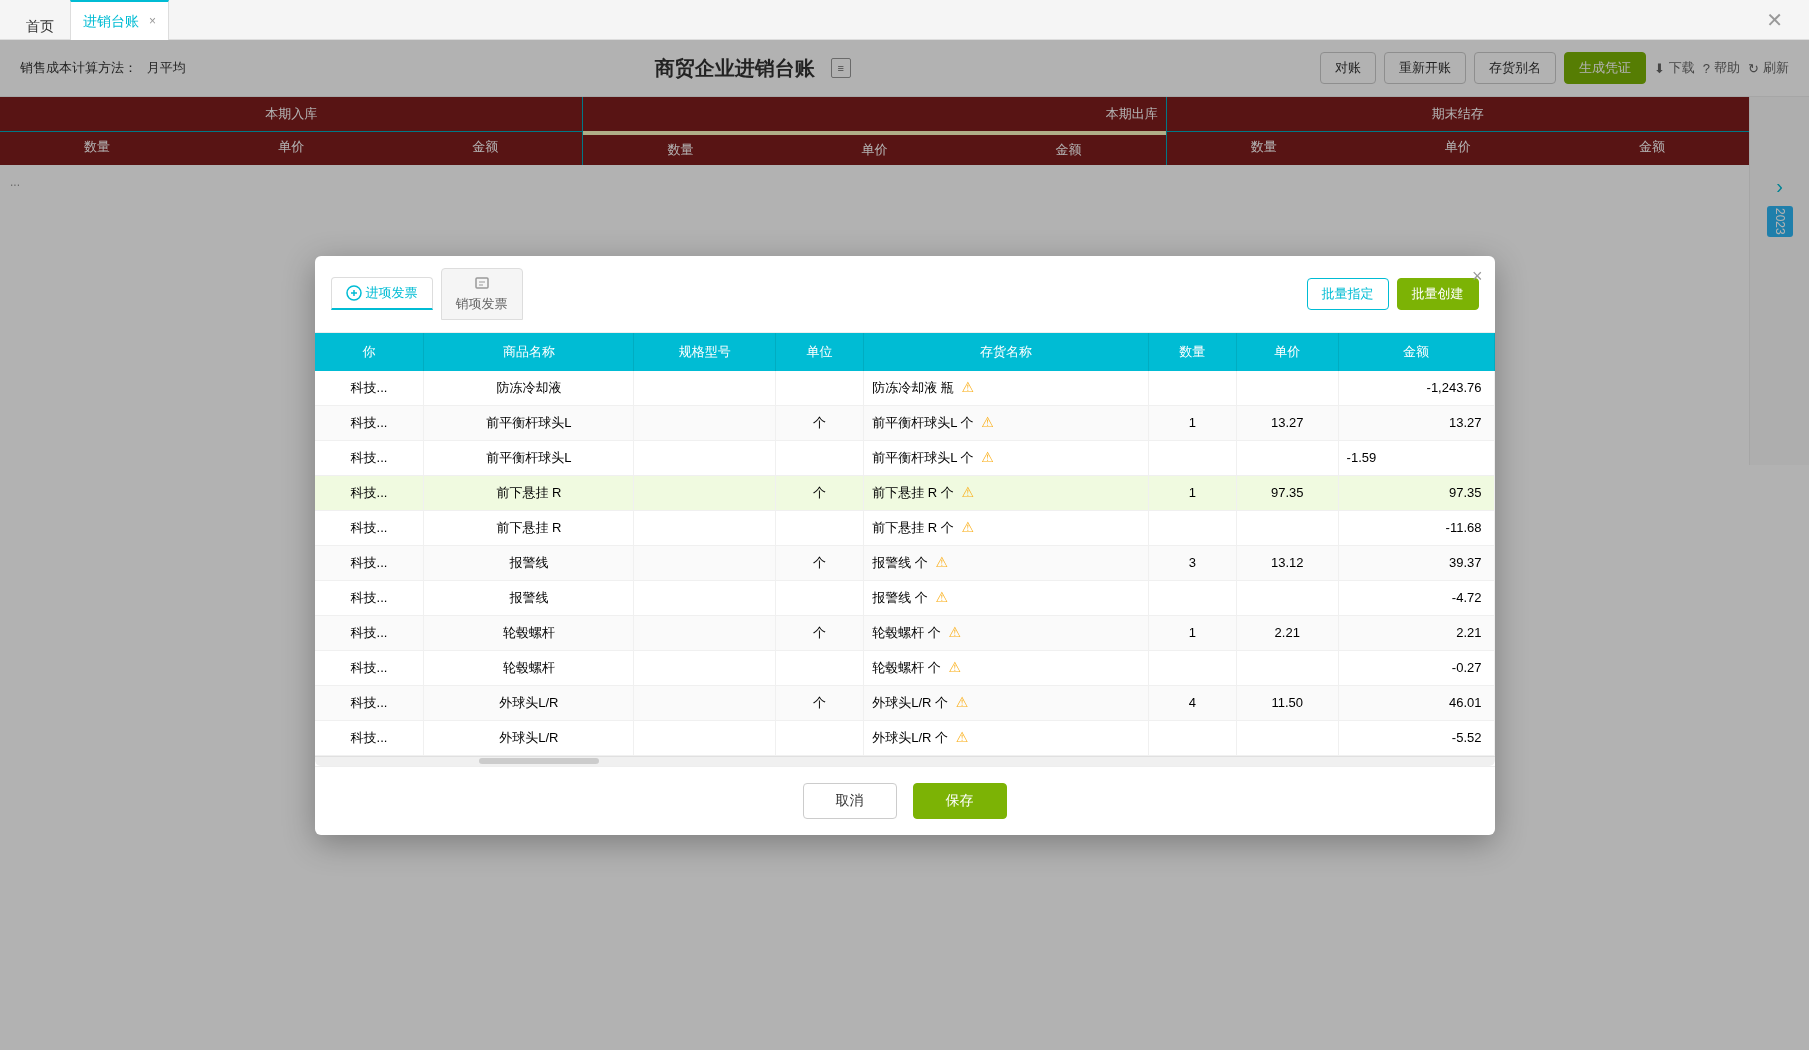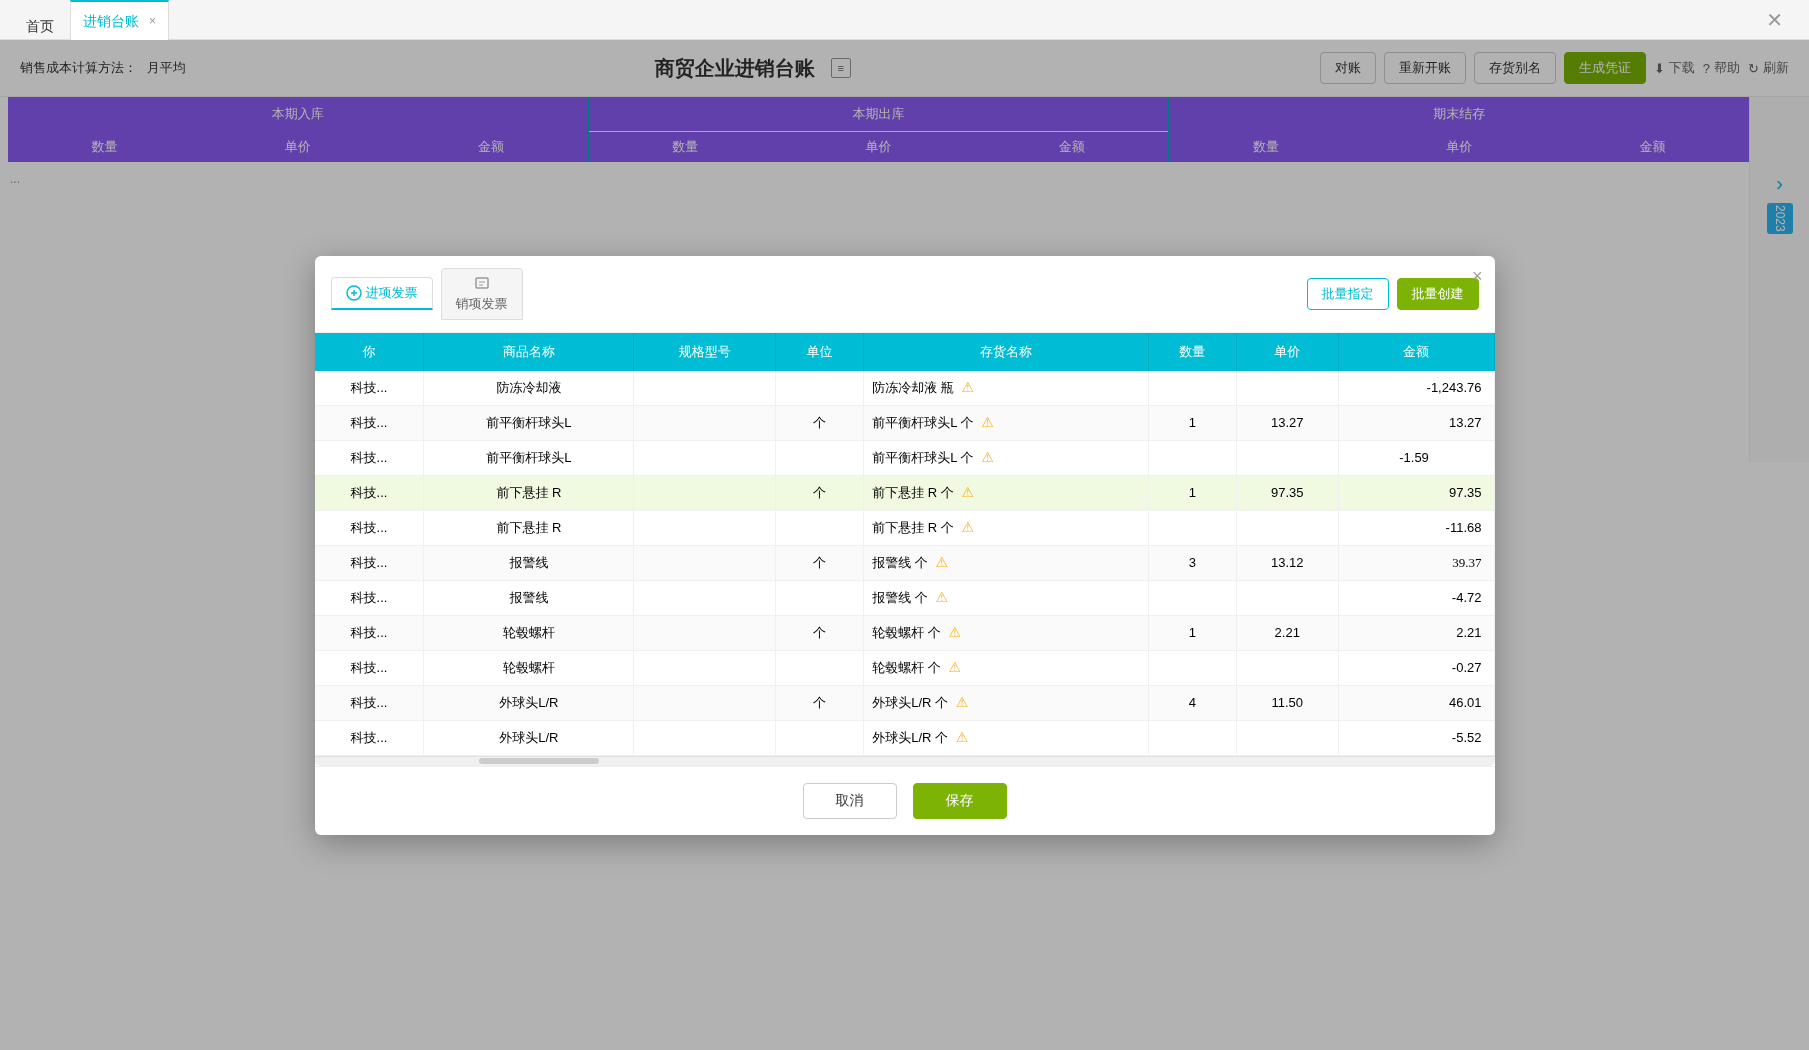--- a/index.html
+++ b/index.html
@@ -93,31 +93,31 @@
         <span>?</span>
         <span>帮助</span>
       </button>
       <button class="btn-icon">
         <span>↻</span>
         <span>刷新</span>
       </button>
     </div>
   </div>
 
-  <div style="background:#8b5cf6; display:flex; padding:0;margin-left:8px;">
+  <div style="background:#7f1d1d; display:flex; padding:0;">
     <div style="flex:1; display:flex; flex-direction:column; border-right:1px solid #00acc1;">
       <div style="color:#fff; text-align:center; padding:8px; font-size:13px; border-bottom:1px solid #00acc1;">本期入库</div>
       <div style="display:flex;">
         <div style="flex:1; color:#fff; text-align:center; padding:6px 8px; font-size:13px;">数量</div>
         <div style="flex:1; color:#fff; text-align:center; padding:6px 8px; font-size:13px;">单价</div>
         <div style="flex:1; color:#fff; text-align:center; padding:6px 8px; font-size:13px;">金额</div>
       </div>
     </div>
     <div style="flex:1; display:flex; flex-direction:column; border-right:1px solid #00acc1;">
-      <div style="color:#fff; text-align:center; padding:8px; font-size:13px; border-bottom:1px solid #fef9c3;">本期出库</div>
+      <div style="color:#fff; text-align:right; padding:8px; font-size:13px; border-bottom:4px solid #fef9c3;">本期出库</div>
       <div style="display:flex;">
         <div style="flex:1; color:#fff; text-align:center; padding:6px 8px; font-size:13px;">数量</div>
         <div style="flex:1; color:#fff; text-align:center; padding:6px 8px; font-size:13px;">单价</div>
         <div style="flex:1; color:#fff; text-align:center; padding:6px 8px; font-size:13px;">金额</div>
       </div>
     </div>
     <div style="flex:1; display:flex; flex-direction:column;">
       <div style="color:#fff; text-align:center; padding:8px; font-size:13px; border-bottom:1px solid #00acc1;">期末结存</div>
       <div style="display:flex;">
         <div style="flex:1; color:#fff; text-align:center; padding:6px 8px; font-size:13px;">数量</div>
@@ -208,21 +208,21 @@
     <td>科技...</td>
     <td>前平衡杆球头L</td>
     <td></td>
     <td></td>
     <td style="text-align:left; padding-left:8px;">
       前平衡杆球头L 个
       <span class="warning-icon" style="margin-left:4px;">⚠</span>
     </td>
     <td></td>
     <td></td>
-    <td style="text-align:center; padding-right:12px;">-1.59</td>
+    <td style="text-align:left; padding-right:12px;">-1.59</td>
   </tr>
               <tr class="highlighted">
     <td>科技...</td>
     <td>前下悬挂 R</td>
     <td></td>
     <td>个</td>
     <td style="text-align:left; padding-left:8px;">
       前下悬挂 R 个
       <span class="warning-icon" style="margin-left:4px;">⚠</span>
     </td>
@@ -247,21 +247,21 @@
     <td>科技...</td>
     <td>报警线</td>
     <td></td>
     <td>个</td>
     <td style="text-align:left; padding-left:8px;">
       报警线 个
       <span class="warning-icon" style="margin-left:4px;">⚠</span>
     </td>
     <td>3</td>
     <td>13.12</td>
-    <td style="text-align:right; padding-right:12px;font-family:Liberation Serif, serif;">39.37</td>
+    <td style="text-align:right; padding-right:12px;">39.37</td>
   </tr>
               <tr>
     <td>科技...</td>
     <td>报警线</td>
     <td></td>
     <td></td>
     <td style="text-align:left; padding-left:8px;">
       报警线 个
       <span class="warning-icon" style="margin-left:4px;">⚠</span>
     </td>

